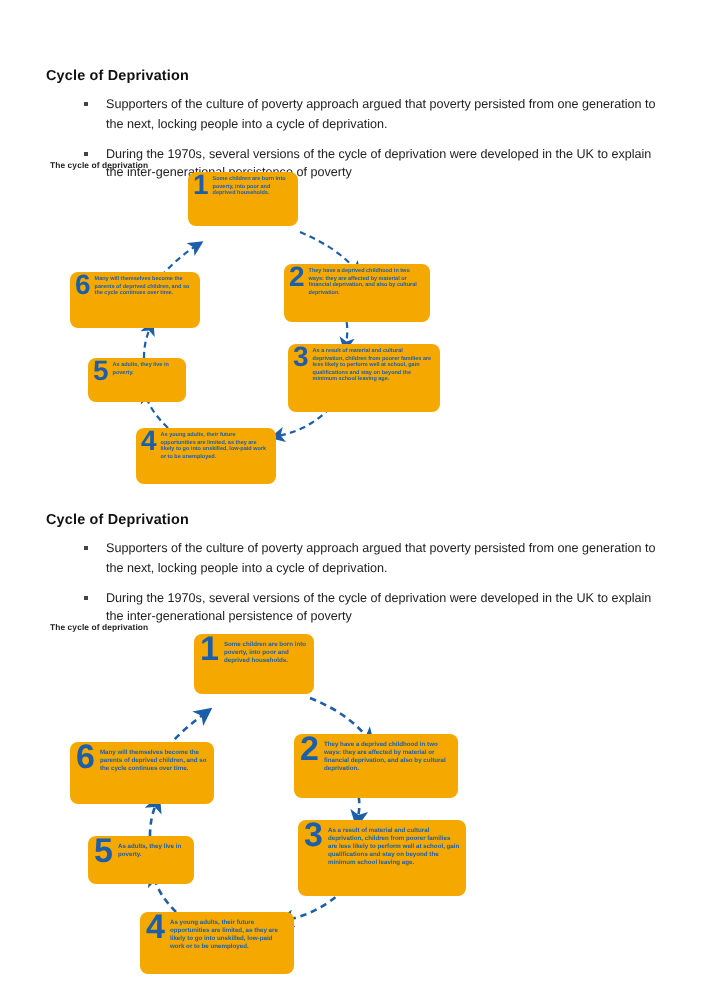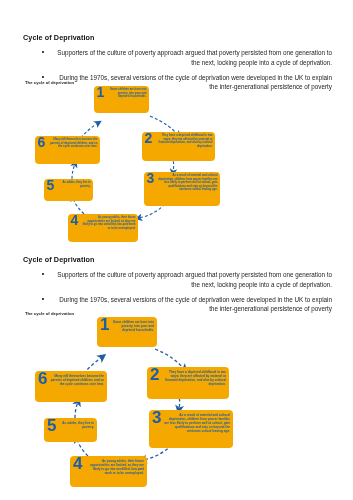--- a/index.html
+++ b/index.html
@@ -1,21 +1,21 @@
 <!DOCTYPE html>
 <html><head>
 <meta charset="utf-8">
 <style>
   html,body{margin:0;padding:0;}
   body{
     width:353px;height:500px;background:#ffffff;
     font-family:"Liberation Sans", sans-serif;
     color:#1a1a1a;overflow:hidden;
   }
-  .page{position:relative;width:353px;height:500px;text-align:right;}
+  .page{position:relative;width:353px;height:500px;}
   .section{position:absolute;left:0;width:353px;}
   .heading{
     position:absolute;left:23px;font-size:7.2px;font-weight:bold;
     letter-spacing:.1px;color:#111;
   }
   .bullets{position:absolute;left:40px;width:292px;}
   .bullet{
     position:relative;padding-left:13px;font-size:6.3px;line-height:9.6px;
     color:#222;margin-bottom:5.5px;
   }

